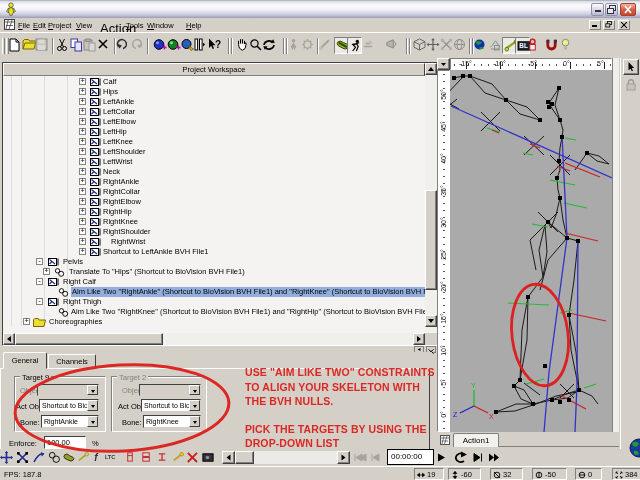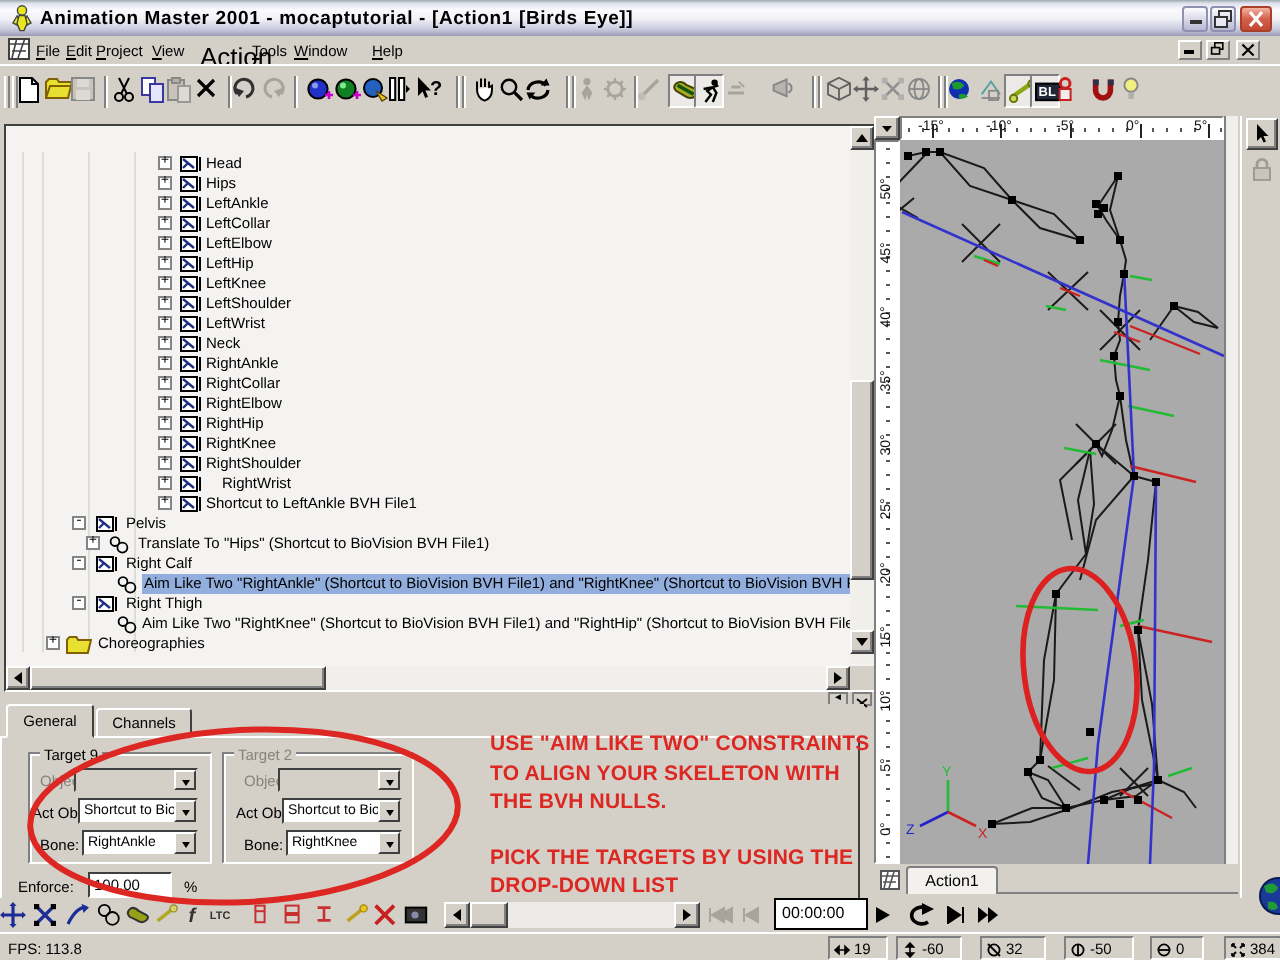--- a/index.html
+++ b/index.html
@@ -20,21 +20,20 @@
 </head>
 <body>
 
 <div class="abs" style="left:0;top:0;width:640px;height:18px;background:linear-gradient(180deg,#9aa 0%,#e0e0ec 9%,#fbfbfd 28%,#f2f2f7 52%,#cccce0 80%,#b0b0ca 92%,#9a9ab4 100%);">
   <svg class="abs" style="left:4px;top:2px" width="14" height="14" viewBox="0 0 14 14">
     <circle cx="7" cy="3.2" r="2.3" fill="#e8e820" stroke="#444" stroke-width="0.7"></circle>
     <path d="M4.5 6 L2.5 9.5 L4.5 10.5 L5.8 8.5 Z" fill="#e8e820" stroke="#444" stroke-width="0.7"></path>
     <path d="M9.5 6 L11.5 9.5 L9.5 10.5 L8.2 8.5 Z" fill="#e8e820" stroke="#444" stroke-width="0.7"></path>
     <path d="M5.5 5.8 h3 l1 4 l-1.5 3.5 h-2 l-1.5 -3.5 Z" fill="#e8e820" stroke="#444" stroke-width="0.7"></path>
   </svg>
-  <div class="abs" style="left:20px;top:4px;font-size:9.5px;font-weight:bold;color:#000;letter-spacing:0.32px;">Animation Master 2001 - mocaptutorial - [Action1 [Birds Eye]]</div>
   <div class="abs" style="left:591px;top:3px;width:13px;height:13px;background:linear-gradient(180deg,#fcfcfe,#b8b8d4);border:1px solid #9090b0;border-radius:2px;">
       <div style="position:absolute;left:3px;bottom:3px;width:6px;height:2px;background:#333"></div>
     </div>
   <div class="abs" style="left:605px;top:3px;width:13px;height:13px;background:linear-gradient(180deg,#fcfcfe,#b8b8d4);border:1px solid #9090b0;border-radius:2px;">
     <svg width="11" height="11" viewBox="0 0 11 11">
         <rect x="3.5" y="1.5" width="6" height="5" fill="none" stroke="#333"></rect>
         <rect x="1.5" y="4.5" width="6" height="5" fill="#e8e8f4" stroke="#333"></rect>
       </svg>
   </div>
   <div class="abs" style="left:620px;top:3px;width:16px;height:13px;background:linear-gradient(180deg,#f2b4a2,#d4604a 50%,#c24a34);border:1px solid #a84028;border-radius:2px;">
@@ -233,32 +232,33 @@
         <rect x="1.6" y="1.8" width="2.8" height="2.8" fill="#303048"></rect>
         <rect x="9.1" y="1.8" width="2.8" height="2.8" fill="#303048"></rect>
       </svg></div>
     <div class="ticon" style="left:560px;"><svg width="11" height="13" viewBox="0 0 11 13">
         <circle cx="5.5" cy="4.6" r="3.3" fill="#f0f080" stroke="#888"></circle>
         <rect x="4.2" y="8.3" width="2.8" height="3.2" fill="#b0b0b0"></rect>
       </svg></div>
   </div>
 
 <div class="abs" style="left:2px;top:62px;width:436px;height:284px;border:1px solid #404040;border-right-color:#fff;border-bottom-color:#fff;background:#f4f3f1;">
+  <div class="abs" style="left:0;top:0;width:422px;height:13px;background:#d4d0c8;border:1px solid;border-color:#fff #404040 #808080 #fff;text-align:center;font-size:7.5px;line-height:12px;color:#000;">Project Workspace</div>
   <div id="tree" class="abs" style="left:0;top:13px;width:422px;height:256px;overflow:hidden;">
       <div class="abs" style="left:8px;top:0;width:1px;height:250px;background:#dcdcd8;"></div>
       <div class="abs" style="left:18px;top:0;width:1px;height:250px;background:#dcdcd8;"></div>
       <div class="abs" style="left:41px;top:0;width:1px;height:250px;background:#dcdcd8;"></div>
       <div class="abs" style="left:64px;top:0;width:1px;height:250px;background:#dcdcd8;"></div>
       <div class="plus" style="left:76px;top:2px">+</div>
       <svg class="abs" style="left:87px;top:2px" width="11" height="8" viewBox="0 0 11 8">
         <rect x="0.5" y="0.5" width="8" height="7" fill="#fff" stroke="#000"></rect>
         <path d="M1.5 1.5 L7 6 M1.5 6 L4 3.5" stroke="#203080" stroke-width="1.2"></path>
         <path d="M10 0.5 v7" stroke="#000"></path>
       </svg>
-      <div class="row" style="left:100px;top:1px">Head</div>
+      <div class="row" style="left:100px;top:1px">Calf</div>
       <div class="plus" style="left:76px;top:12px">+</div>
       <svg class="abs" style="left:87px;top:12px" width="11" height="8" viewBox="0 0 11 8">
         <rect x="0.5" y="0.5" width="8" height="7" fill="#fff" stroke="#000"></rect>
         <path d="M1.5 1.5 L7 6 M1.5 6 L4 3.5" stroke="#203080" stroke-width="1.2"></path>
         <path d="M10 0.5 v7" stroke="#000"></path>
       </svg>
       <div class="row" style="left:100px;top:11px">Hips</div>
       <div class="plus" style="left:76px;top:22px">+</div>
       <svg class="abs" style="left:87px;top:22px" width="11" height="8" viewBox="0 0 11 8">
         <rect x="0.5" y="0.5" width="8" height="7" fill="#fff" stroke="#000"></rect>
@@ -560,21 +560,21 @@
     <svg class="abs" style="left:186px;top:2px" width="13" height="13" viewBox="0 0 13 13">
       <path d="M1.8 1.8 L11 11 M11 1.8 L1.8 11" stroke="#c82020" stroke-width="1.9"></path>
     </svg>
     <svg class="abs" style="left:202px;top:2px" width="13" height="13" viewBox="0 0 13 13">
       <rect x="0.9" y="2.8" width="10.2" height="7.4" fill="#333" stroke="#000"></rect>
       <circle cx="5.5" cy="6.5" r="1.8" fill="#8888aa"></circle>
     </svg>
   </div>
 
 <div class="abs" style="left:0;top:466px;width:640px;height:14px;background:#d4d0c8;border-top:1px solid #fff;">
-  <div class="abs" style="left:4px;top:3px;font-size:7.5px;color:#000;">FPS: 113.8</div>
+  <div class="abs" style="left:4px;top:3px;font-size:7.5px;color:#000;">FPS: 187.8</div>
   <div class="abs sunken" id="sb1" style="left:414px;top:1px;width:30px;height:12px;">
       <svg class="abs" style="left:2px;top:1.5px" width="8" height="8" viewBox="0 0 8 8">
         <path d="M0.5 4 H7.5 M0.5 4 l2 -1.8 v3.6 Z M7.5 4 l-2 -1.8 v3.6 Z" stroke="#000" fill="#000" stroke-width="0.8"></path>
       </svg>
       <div class="abs" style="left:12px;top:1px;font-size:7.5px;">19</div>
     </div>
   <div class="abs sunken" id="sb2" style="left:448px;top:1px;width:33px;height:12px;">
       <svg class="abs" style="left:2px;top:1.5px" width="8" height="8" viewBox="0 0 8 8">
         <path d="M4 0.5 V7.5 M4 0.5 l-1.8 2 h3.6 Z M4 7.5 l-1.8 -2 h3.6 Z" stroke="#000" fill="#000" stroke-width="0.8"></path>
       </svg>

